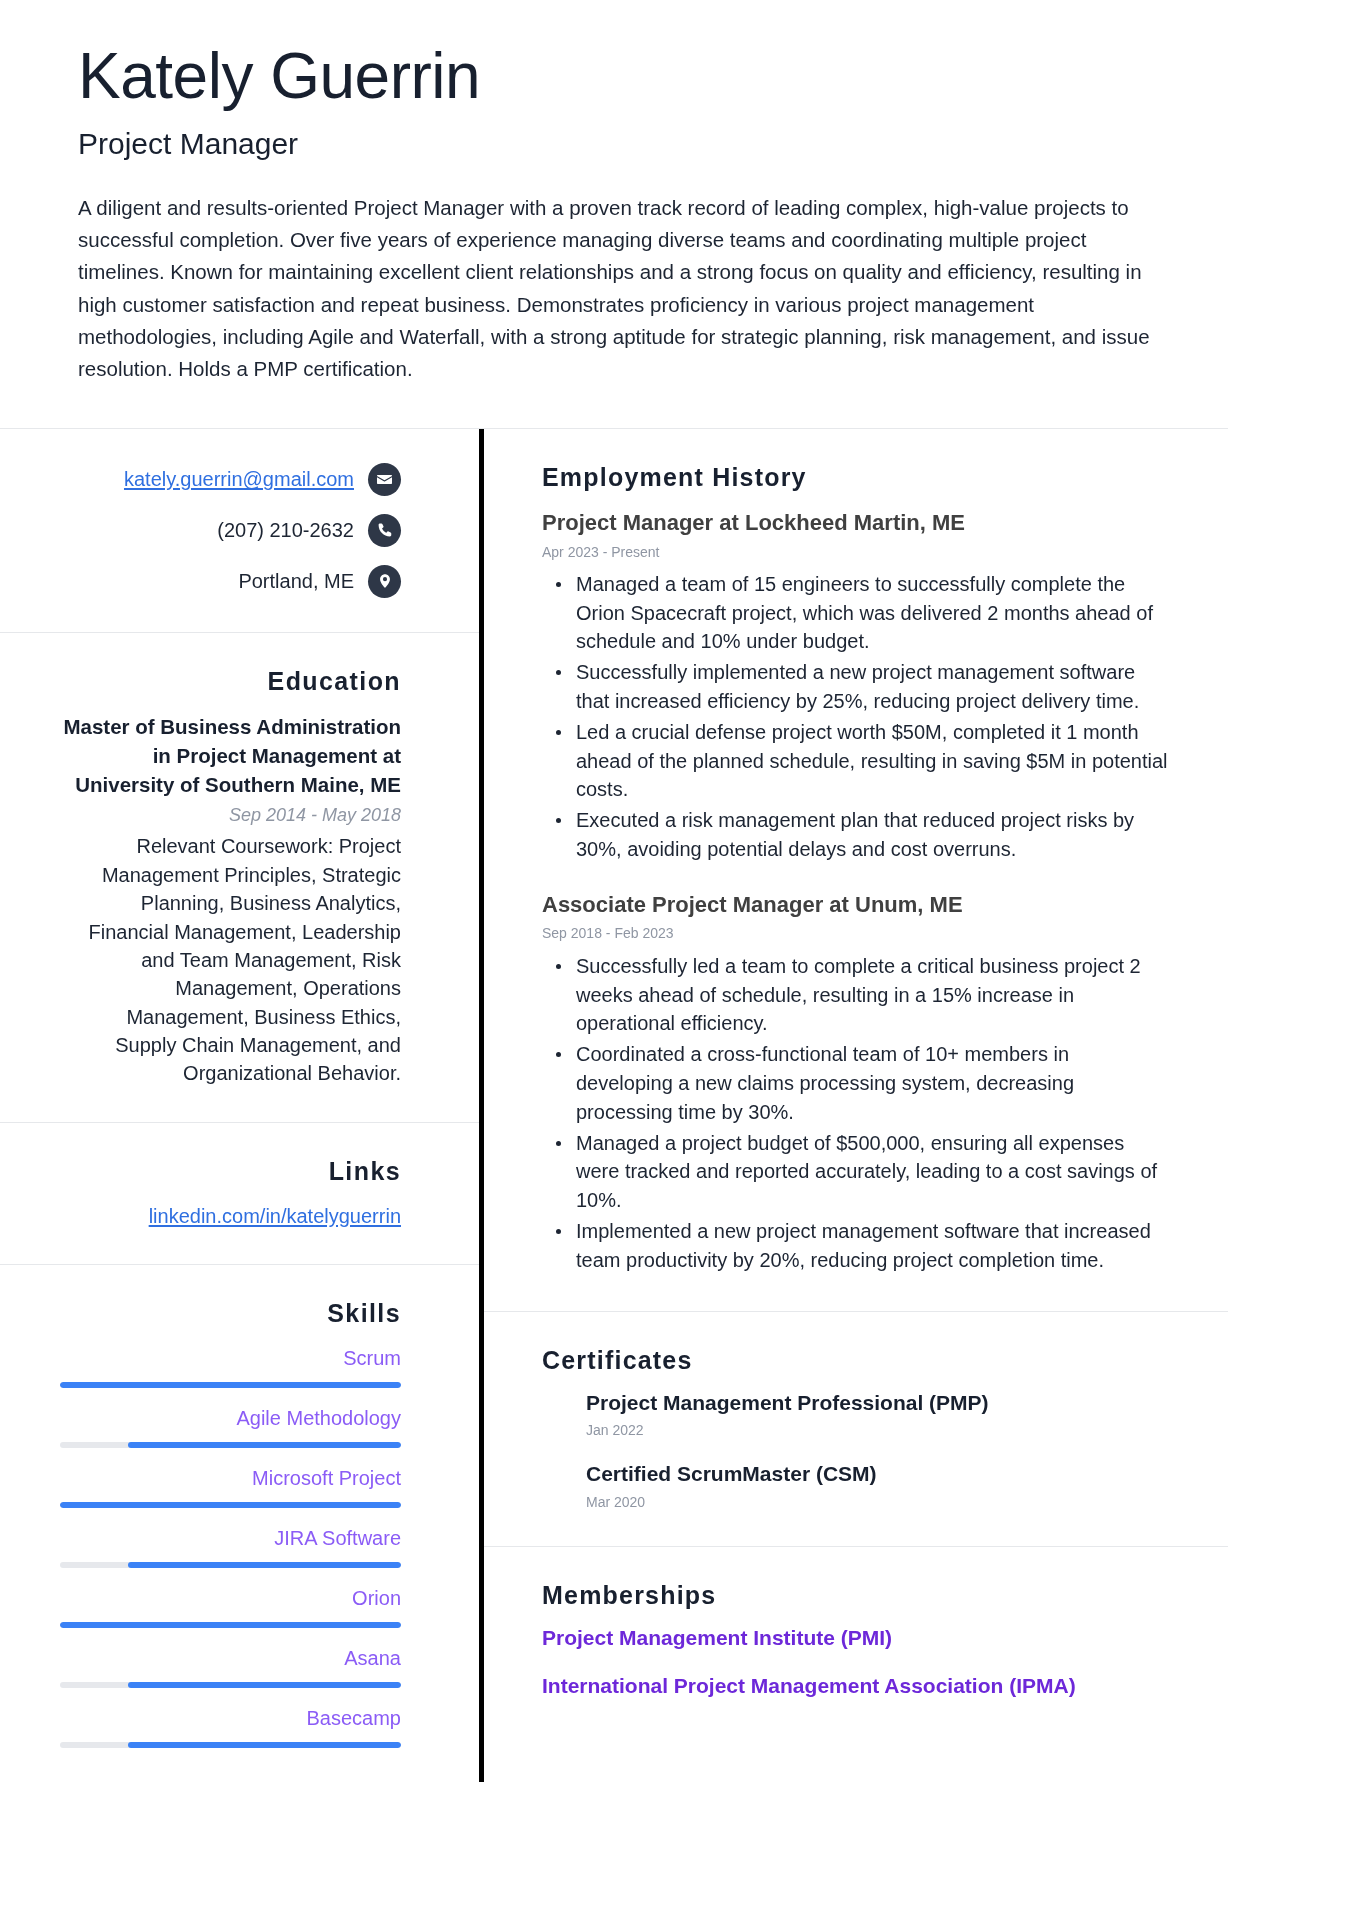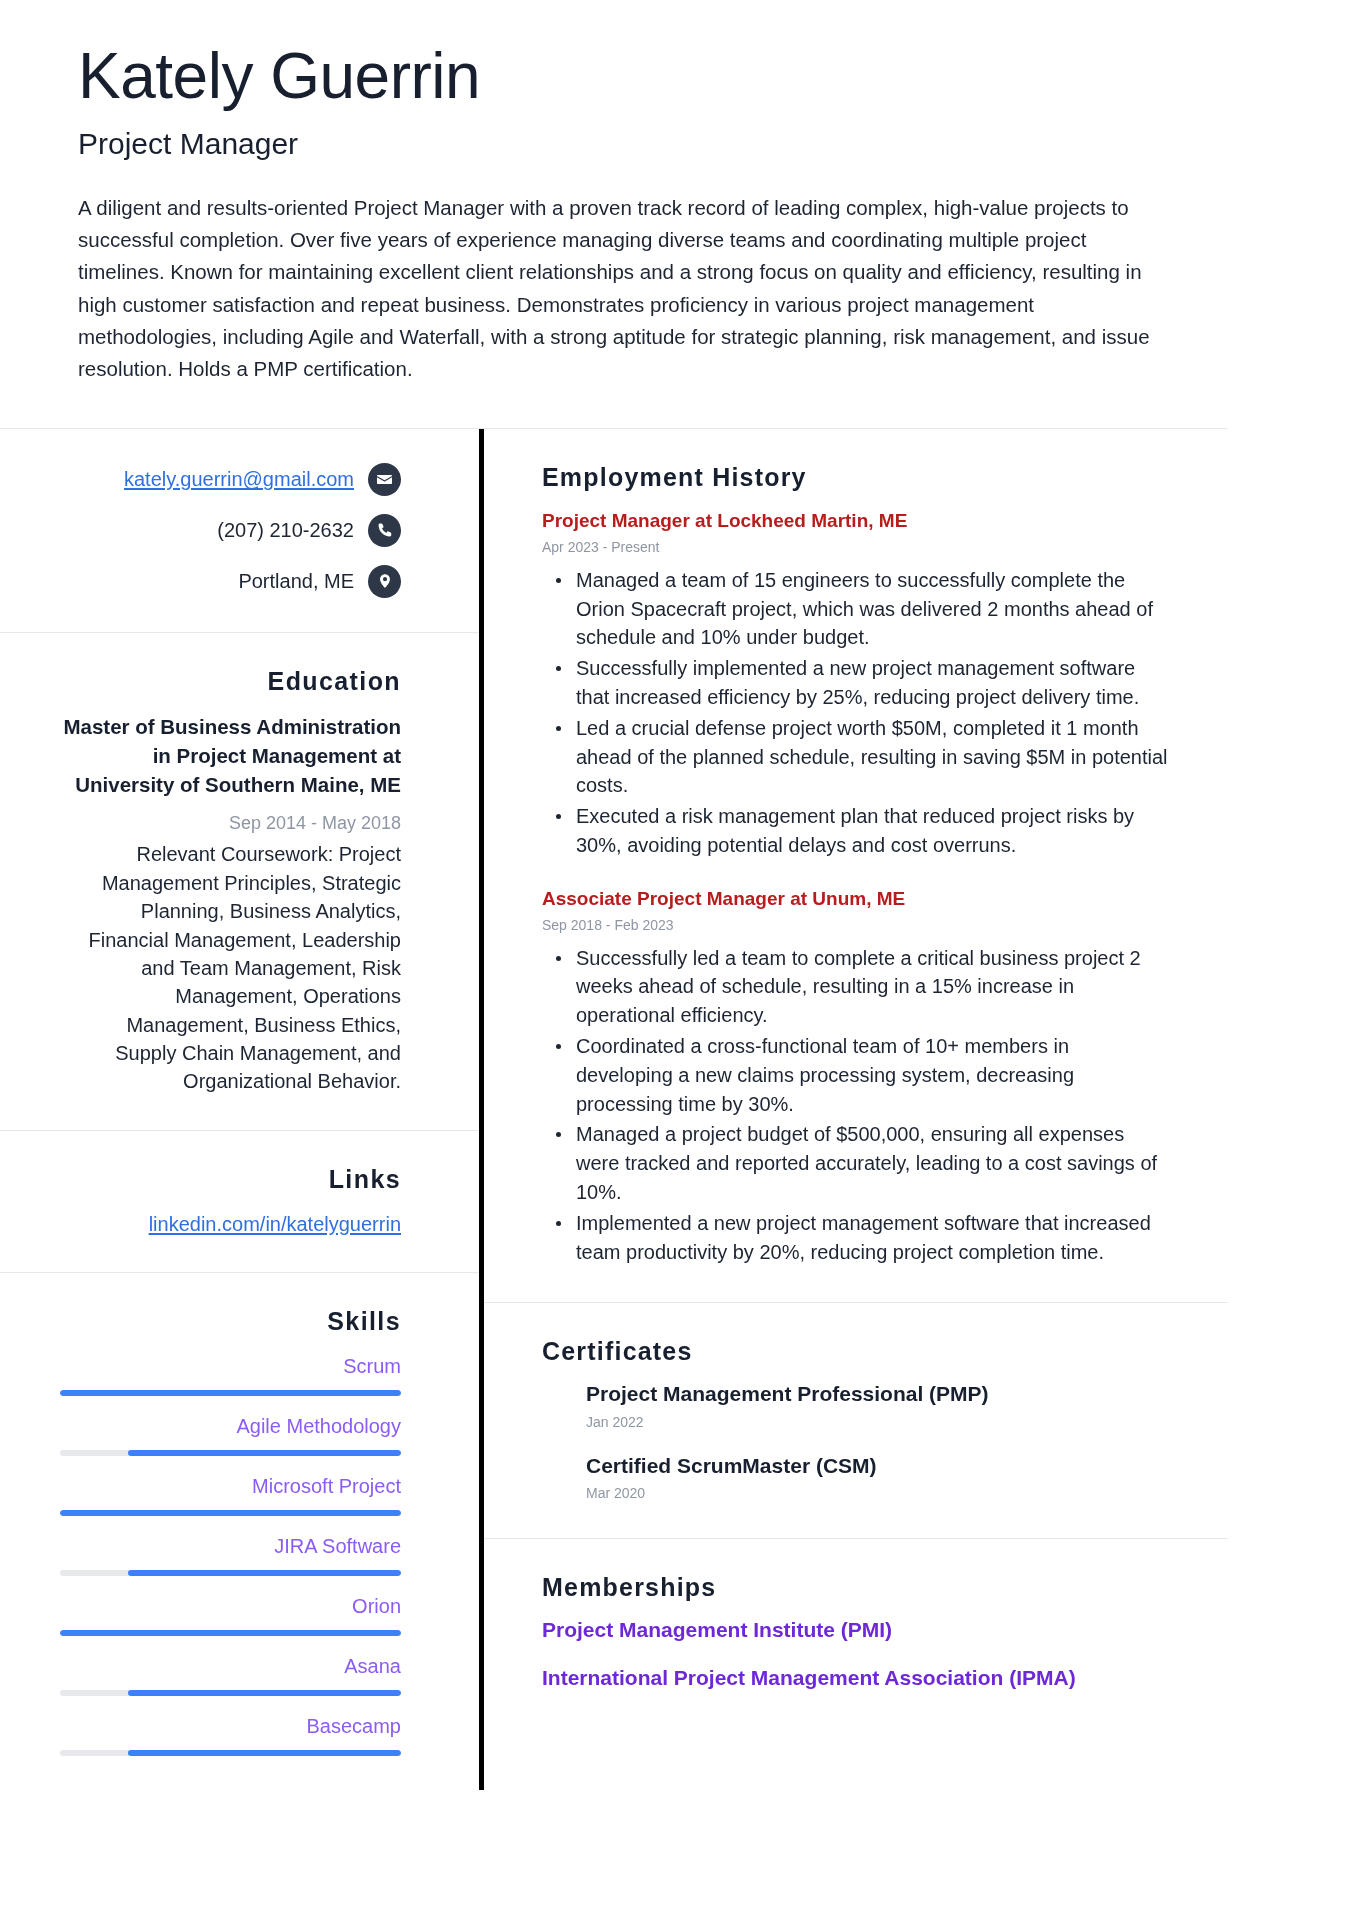--- a/index.html
+++ b/index.html
@@ -128,22 +128,23 @@
 
   .edu-degree {
     font-size: 20.5px;
     font-weight: 700;
     line-height: 1.42;
     color: #18202f;
   }
   .edu-dates {
     font-size: 18px;
     color: #8f96a3;
-    margin-top: 12px;
+    margin-top: 4px;
     line-height: 1.4;
+    font-style: italic;
   }
   .edu-desc {
     font-size: 20px;
     line-height: 1.42;
     color: #1d2533;
     margin-top: 4px;
   }
 
   .link-item {
     font-size: 20px;
@@ -193,23 +194,23 @@
     font-weight: 700;
     letter-spacing: 1.2px;
     color: #18202f;
     margin-bottom: 14px;
   }
 
   .job { margin-bottom: 26px; }
   .job:last-child { margin-bottom: 0; }
 
   .job-head {
-    font-size: 19px;
-    font-weight: 700;
-    color: #b91c1c;
+    font-size: 22px;
+    font-weight: 700;
+    color: #404040;
     line-height: 1.35;
     margin-top: 16px;
   }
   .job-dates {
     font-size: 14px;
     color: #8f96a3;
     margin-top: 4px;
     line-height: 1.45;
   }
 

